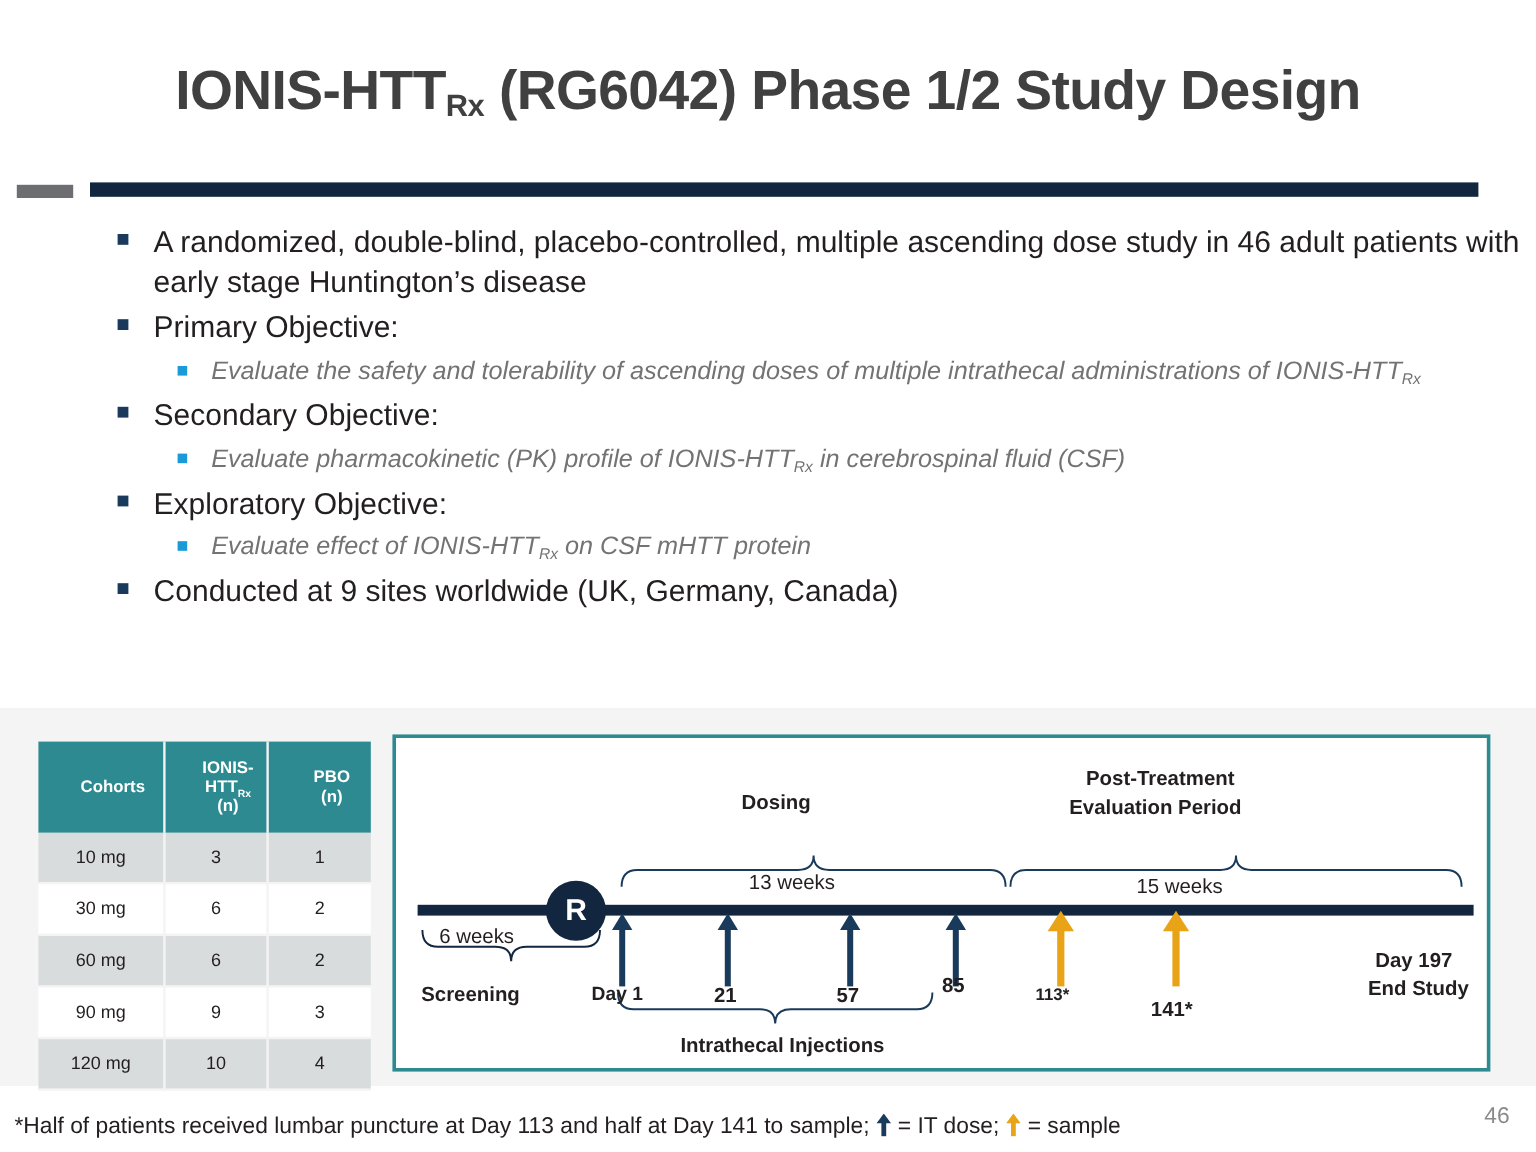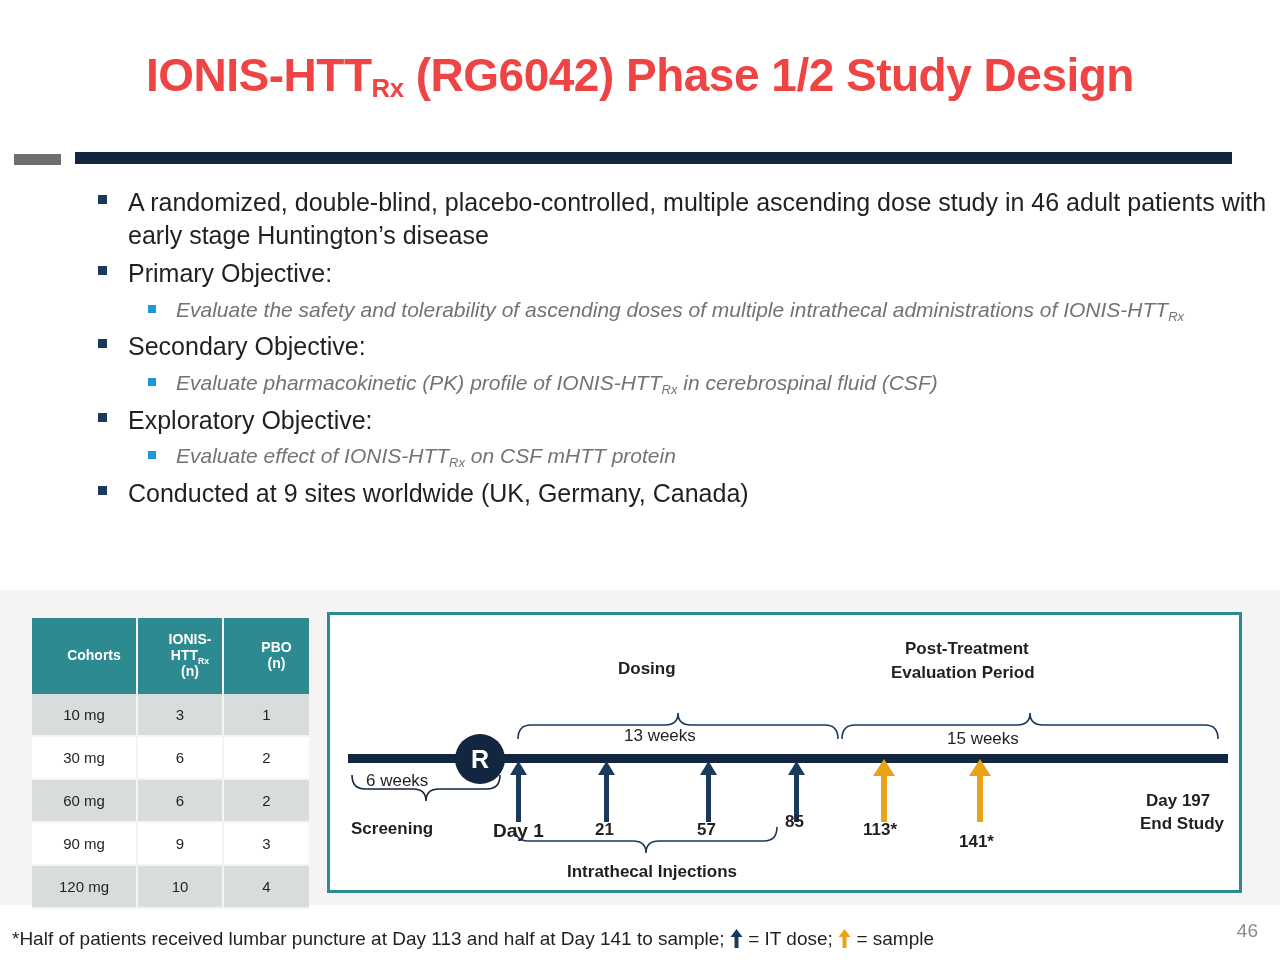--- a/index.html
+++ b/index.html
@@ -9,21 +9,21 @@
     font-family:"Liberation Sans", sans-serif;
     overflow:hidden;
     position:relative;
   }
   .slide{position:absolute;left:0;top:0;width:1280px;height:960px;}
 
   
   .title{
     position:absolute;left:0;top:48px;width:1280px;
     text-align:center;
-    font-size:46px;font-weight:bold;color:#ef4444;
+    font-size:46px;font-weight:bold;color:#404040;
     letter-spacing:-0.5px;
     white-space:nowrap;
   }
   .title sub{font-size:0.56em;vertical-align:baseline;position:relative;top:6px;font-weight:bold;}
 
   .rule-dash{position:absolute;left:14px;top:154px;width:47px;height:11px;background:#6d6e71;}
   .rule-line{position:absolute;left:75px;top:152px;width:1157px;height:12px;background:#12263f;}
 
   
   .bullets{position:absolute;left:0;top:186px;width:1280px;}
@@ -232,25 +232,25 @@
     <div class="dlabel" style="left:575px;top:24px;font-size:17px;">Post-Treatment</div>
     <div class="dlabel" style="left:561px;top:48px;font-size:17px;">Evaluation Period</div>
 
     <div class="dlabel" style="left:294px;top:111px;font-size:17px;font-weight:normal;">13 weeks</div>
     <div class="dlabel" style="left:617px;top:114px;font-size:17px;font-weight:normal;">15 weeks</div>
     <div class="dlabel" style="left:36px;top:156px;font-size:17px;font-weight:normal;">6 weeks</div>
 
     <div class="dlabel" style="left:21px;top:204px;font-size:17px;">Screening</div>
     <div class="dlabel" style="left:237px;top:247px;font-size:17px;">Intrathecal Injections</div>
 
-    <div class="dlabel" style="left:163px;top:205px;font-size:19px;">Day 1</div>
+    <div class="dlabel" style="left:163px;top:205px;font-size:16px;">Day 1</div>
     <div class="dlabel" style="left:265px;top:205px;font-size:17px;">21</div>
     <div class="dlabel" style="left:367px;top:205px;font-size:17px;">57</div>
     <div class="dlabel" style="left:455px;top:197px;font-size:17px;">85</div>
-    <div class="dlabel" style="left:533px;top:205px;font-size:17px;">113*</div>
+    <div class="dlabel" style="left:533px;top:205px;font-size:14px;">113*</div>
     <div class="dlabel" style="left:629px;top:205px;font-size:17px;margin-top:12px;">141*</div>
 
     <div class="dlabel" style="left:816px;top:176px;font-size:17px;">Day 197</div>
     <div class="dlabel" style="left:810px;top:199px;font-size:17px;">End Study</div>
 
     <div class="dlabel" style="left:141px;top:130px;font-size:25px;color:#ffffff;">R</div>
   </div>
 
   <div class="footnote">
     <span>*Half of patients received lumbar puncture at Day 113 and half at Day 141 to sample;</span>

